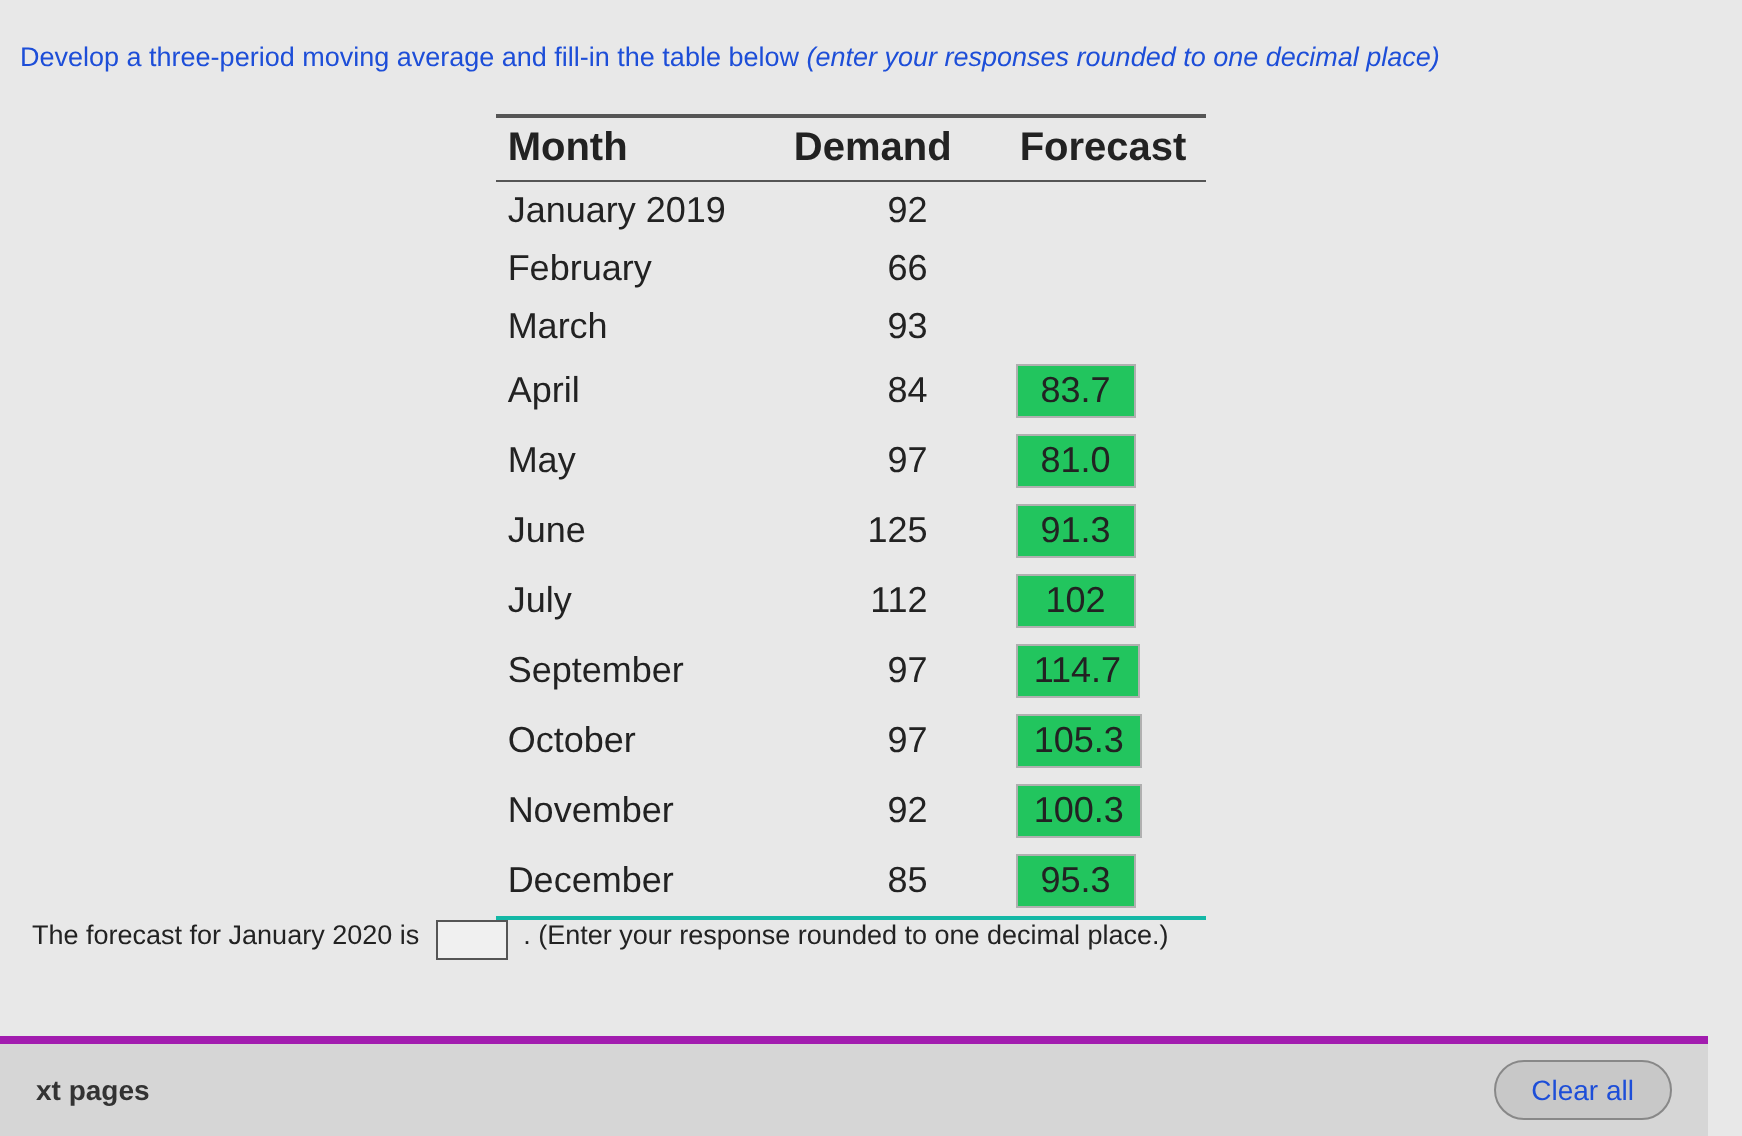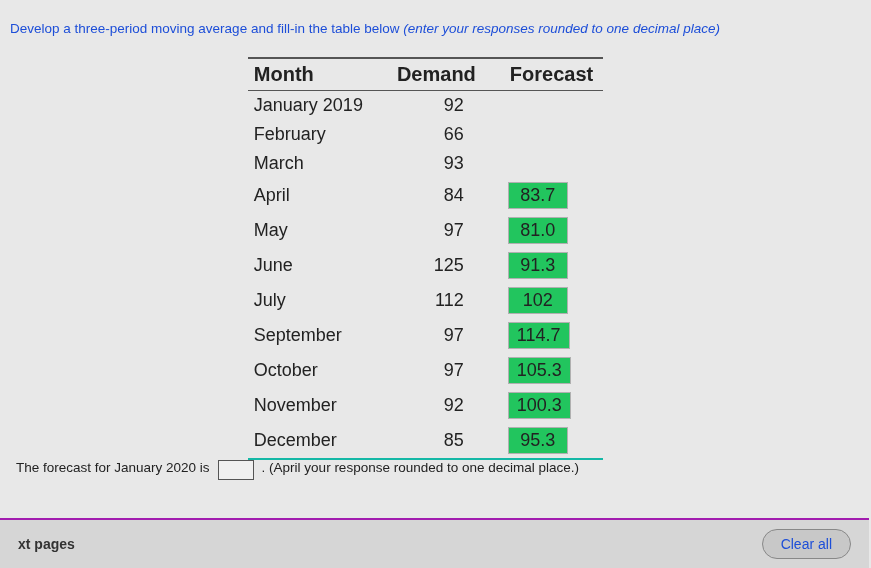--- a/index.html
+++ b/index.html
@@ -96,28 +96,28 @@
       border: 1px solid #555;
       background: #f0f0f0;
       font-size: 13px;
       text-align: center;
     }
 
     .bottom-bar {
       position: absolute;
       bottom: 0;
       left: 0;
-      right: 2px;
+      right: 17px;
       height: 50px;
       background: #d6d6d6;
       display: flex;
       align-items: center;
       justify-content: space-between;
       padding: 0 18px;
-      border-top: 2px solid #a21caf;
+      border-top: 4px solid #a21caf;
     }
 
     .xt-pages {
       font-size: 14px;
       font-weight: bold;
       color: #333;
     }
 
     .clear-all-btn {
       background: #c8c8c8;
@@ -203,21 +203,21 @@
             <td class="demand-col">85</td>
             <td class="forecast-col"><span class="forecast-cell">95.3</span></td>
           </tr>
         </tbody>
     </table>
   </div>
 
   <div class="footer-line">
     <span>The forecast for January 2020 is</span>
     <input class="jan2020-input" type="text" value="" style="">
-    <span>. (April your response rounded to one decimal place.)</span>
+    <span>. (Enter your response rounded to one decimal place.)</span>
   </div>
 
 </div>
 
 <div class="bottom-bar">
   <span class="xt-pages">xt pages</span>
   <button class="clear-all-btn">Clear all</button>
 </div>
 
 </body></html>

